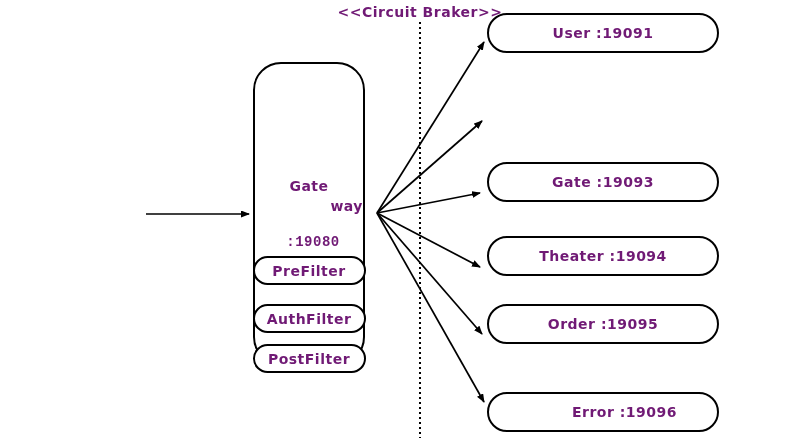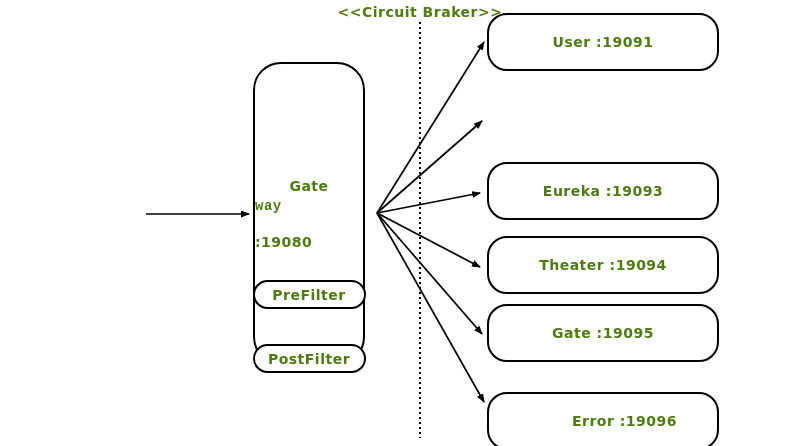--- a/index.html
+++ b/index.html
@@ -7,21 +7,21 @@
     padding: 0;
     background: #ffffff;
     font-family: "DejaVu Sans", "Liberation Sans", sans-serif;
   }
   .canvas {
     position: relative;
     width: 800px;
     height: 446px;
     background: #ffffff;
     overflow: hidden;
-    color: #4d7c0f;
+    color: #701a75;
   }
   svg.wires {
     position: absolute;
     left: 0; top: 0;
     width: 800px; height: 446px;
   }
   .node {
     position: absolute;
     box-sizing: border-box;
     border: 2.5px solid #000000;
@@ -41,44 +41,44 @@
     flex-direction: column;
     line-height: 21px;
   }
   .gateway-box {
     left: 253px; top: 62px;
     width: 112px; height: 303px;
     border-radius: 28px;
     display: block;
   }
   .gw-line1 { position: absolute; left: 0; right: 0; top: 114px; text-align: center; font-weight: bold; font-size: 14px; letter-spacing: 0.5px; }
-  .gw-line2 { position: absolute; left: 0; right: 0; top: 134px; text-align: left; font-weight: bold; font-size: 14px; letter-spacing: 0.5px; font-family: Liberation Mono, monospace; }
-  .gw-port  { position: absolute; left: 0; right: 0; top: 170px; text-align: left; font-weight: bold; font-size: 14px; letter-spacing: 0.5px; }
+  .gw-line2 { position: absolute; left: 0; right: 0; top: 134px; text-align: right; font-weight: bold; font-size: 14px; letter-spacing: 0.5px; }
+  .gw-port  { position: absolute; left: 8px; right: 0; top: 170px; text-align: center; font-weight: bold; font-size: 14px; letter-spacing: 0.5px; font-family: Liberation Mono, monospace; }
   .filter-pill {
     position: absolute;
     left: -2.5px; right: -2.5px;
     height: 29px;
     box-sizing: border-box;
     border: 2.5px solid #000000;
     border-radius: 15px;
     background: #ffffff;
     display: flex;
     align-items: center;
     justify-content: center;
     font-weight: bold;
     font-size: 14px;
     letter-spacing: 0.5px;
   }
-  .filter-pre  { top: 216px; }
+  .filter-pre  { top: 192px; }
   .filter-auth { top: 240px; }
   .filter-post { top: 280px; }
   .service-box {
     left: 487px;
     width: 232px;
-    height: 58px;
+    height: 40px;
     border-radius: 20px;
   }
   .svc-0 { top: 13px; }
   .svc-1 { top: 87px; }
   .svc-2 { top: 162px; }
   .svc-3 { top: 236px; }
   .svc-4 { top: 304px; }
   .svc-5 { top: 392px; padding-left: 43px; }
   .boundary-label {
     position: absolute;
@@ -112,32 +112,33 @@
   </svg>
 
   <div class="boundary-label">&lt;&lt;Circuit Braker&gt;&gt;</div>
 
 
   <div class="node gateway-box">
     <div class="gw-line1">Gate</div>
     <div class="gw-line2">way</div>
     <div class="gw-port">:19080</div>
     <div class="filter-pill filter-pre">PreFilter</div>
+    <div class="filter-pill filter-auth">AuthFilter</div>
     <div class="filter-pill filter-post">PostFilter</div>
   </div>
 
   <div class="node service-box svc-0">
       <span>User :19091</span>
     </div>
   <div class="node service-box svc-2">
-      <span>Eureka :19093</span>
+      <span>Gate :19093</span>
     </div>
   <div class="node service-box svc-3">
       <span>Theater :19094</span>
     </div>
   <div class="node service-box svc-4">
-      <span>Gate :19095</span>
+      <span>Order :19095</span>
     </div>
   <div class="node service-box svc-5">
       <span>Error :19096</span>
     </div>
 
 </div>
 
 </body></html>

